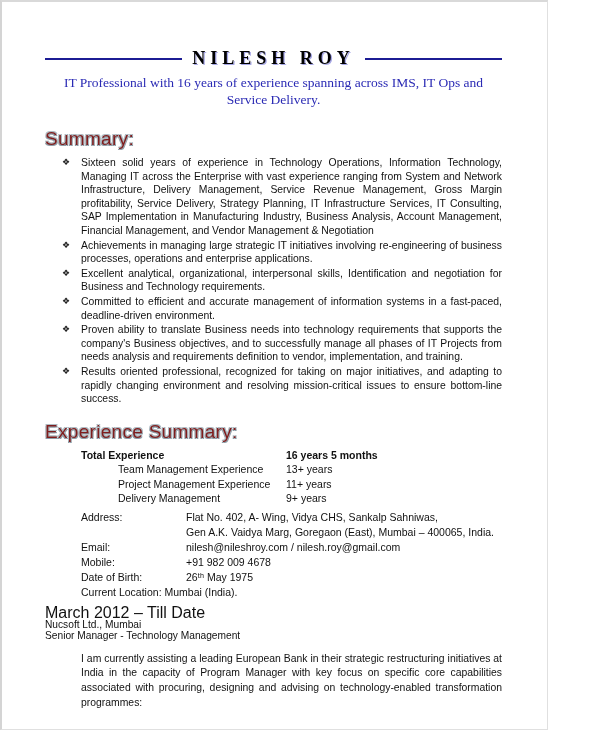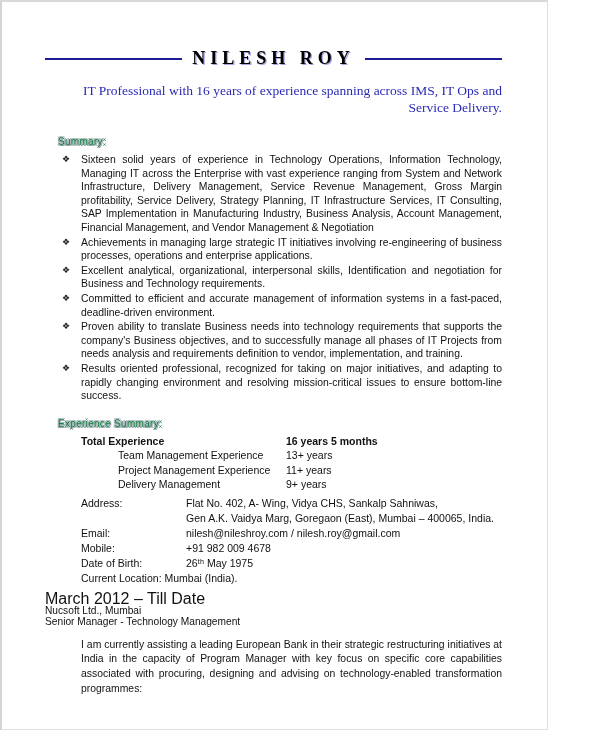--- a/index.html
+++ b/index.html
@@ -23,31 +23,30 @@
     display:flex;align-items:center;gap:10px;
   }
   .rule{flex:1;height:2px;background:#1c1c94;}
   .name{
     font-family:"Liberation Serif","DejaVu Serif",serif;
     font-weight:bold;font-size:18px;letter-spacing:5px;
     color:#000;white-space:nowrap;
     text-shadow:1.3px .8px 0 rgba(60,60,200,.45);
   }
   .tagline{
-    margin-top:13px;
+    margin-top:5px;
     font-family:"Liberation Serif","DejaVu Serif",serif;
     font-size:13.5px;line-height:17px;
-    color:#2a2ab4;text-align:right;
+    color:#2a2ab4;text-align:center;
   }
   
   .sec-heading{
-    font-size:10px;letter-spacing:.3px;font-weight:normal;
-    color:#15803d;
+    font-size:19px;letter-spacing:.3px;font-weight:normal;
+    color:#7f1d1d;
     text-shadow:-1px -1px 0 #b0bcc3,1px -1px 0 #aab7bf,-1px 1px 0 #8d9da7,1px 1px 0 #8d9da7;
-    margin-left:13px;
   }
   .h-summary{margin-top:20px;}
   .h-expsum{margin-top:15px;}
   .h-contact{margin-top:13px;}
   .h-exp{margin-top:16px;}
   
   .bullet-list{margin-top:6px;}
   .bullet{display:flex;margin-bottom:1px;}
   .diamond{
     flex:0 0 36px;box-sizing:border-box;padding-left:17px;

